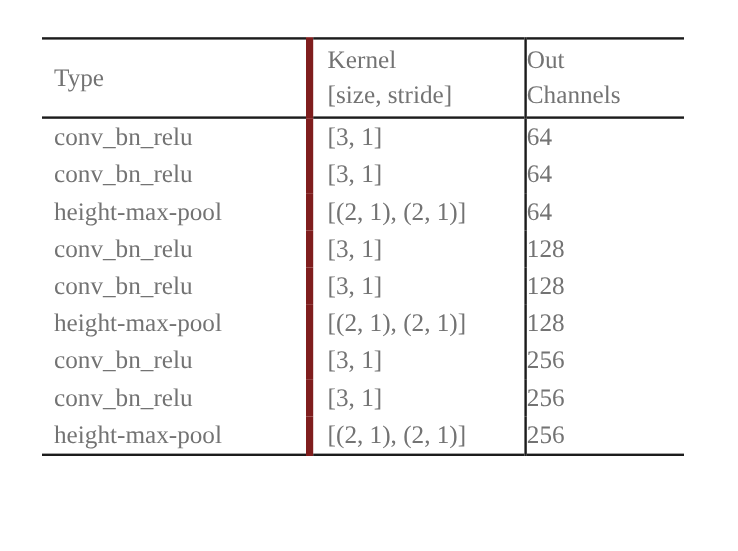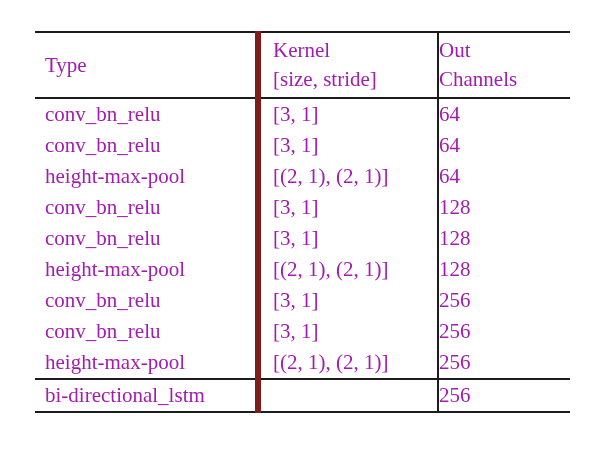--- a/index.html
+++ b/index.html
@@ -18,21 +18,21 @@
   .table-wrap {
     position: absolute;
     left: 35px;
     top: 31px;
   }
   table.arch {
     border-collapse: collapse;
     table-layout: fixed;
     width: 535px;
     font-size: 21px;
-    color: #a21caf;
+    color: #737373;
     border-top: 2px solid #1c1c1c;
     border-bottom: 2px solid #1c1c1c;
   }
   col.c-type   { width: 223px; }
   col.c-kernel { width: 180px; }
   col.c-out    { width: 132px; }
   th, td {
     font-weight: normal;
     text-align: left;
     vertical-align: middle;
@@ -123,20 +123,15 @@
           <td>[3, 1]</td>
           <td>256</td>
         </tr>
         <tr>
           <td>height-max-pool</td>
           <td>[(2, 1), (2, 1)]</td>
           <td>256</td>
         </tr>
       </tbody>
     <tbody class="footer">
-        <tr>
-          <td>bi-directional_lstm</td>
-          <td></td>
-          <td>256</td>
-        </tr>
       </tbody>
   </table>
 </div>
 
 </body></html>

